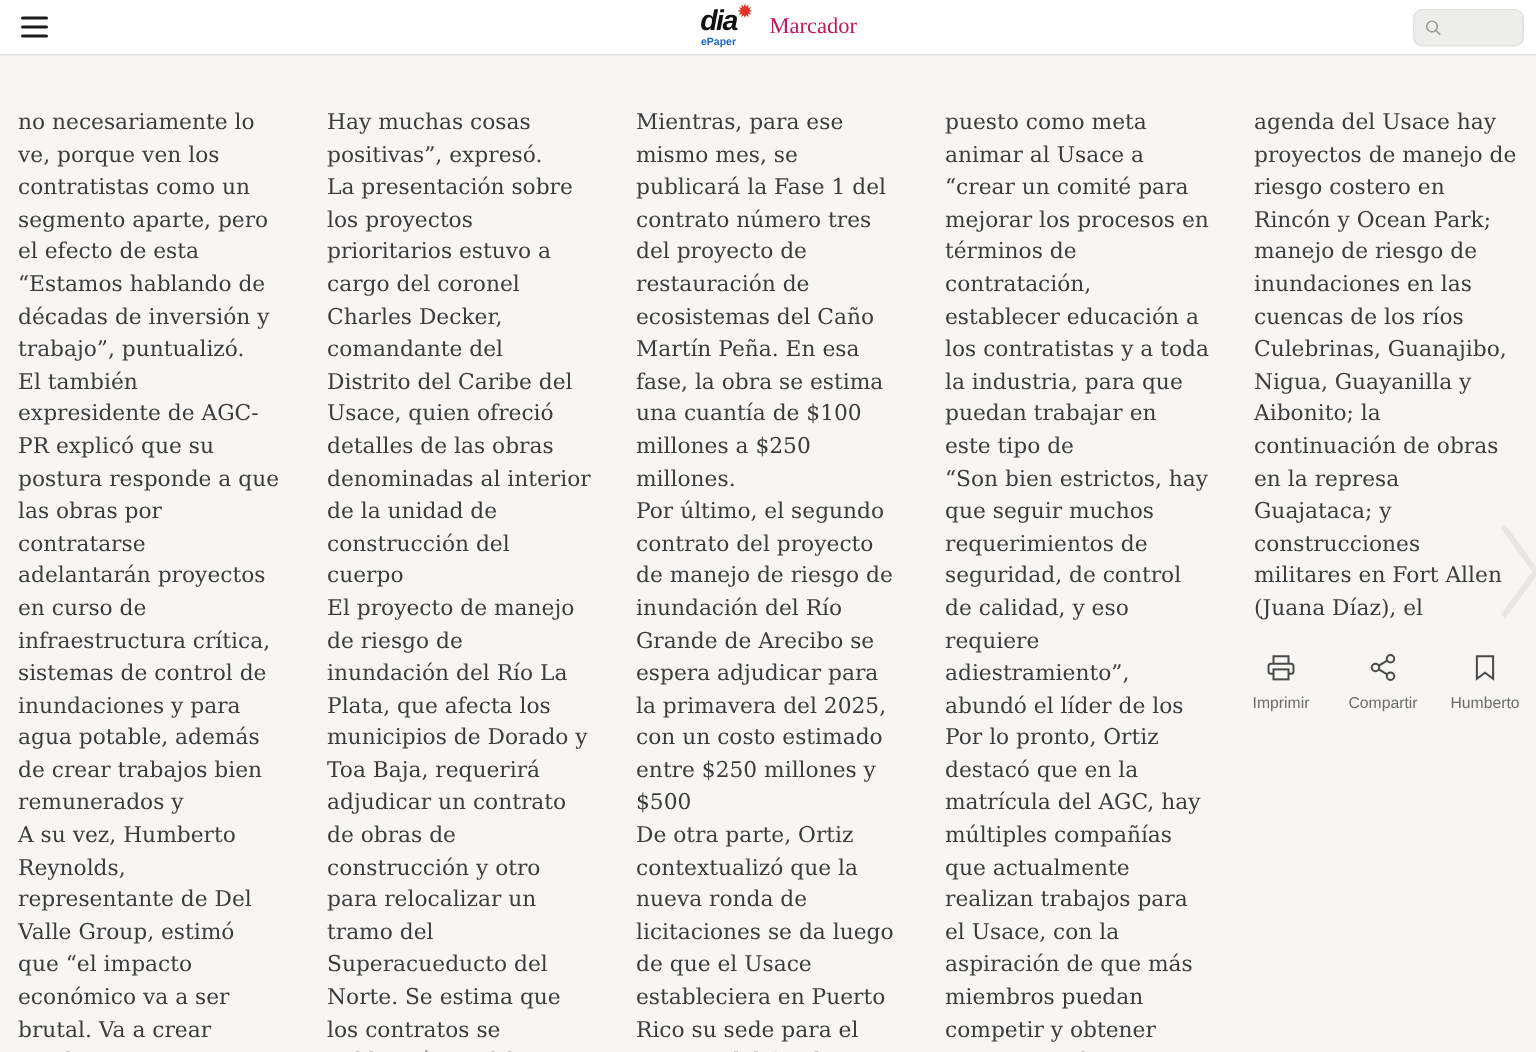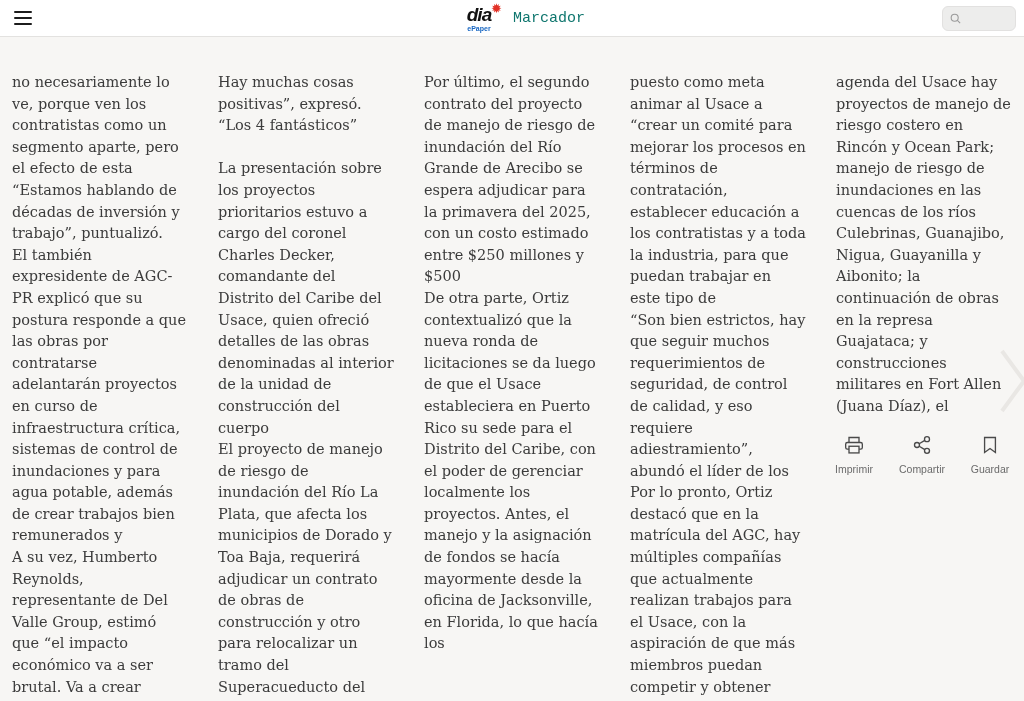--- a/index.html
+++ b/index.html
@@ -28,21 +28,21 @@
   }
   .logo .brand {
     font-family:"Liberation Sans", sans-serif; font-weight:bold; font-style:italic;
     font-size:19px; letter-spacing:-1px; color:#101010; display:block;
   }
   .logo .tagline {
     font-family:"Liberation Sans", sans-serif; font-weight:bold;
     font-size:7px; color:#1766c2; display:block; margin-top:1px;
   }
   .page-title {
-    font-family:Liberation Mono, monospace; font-size:15px; color:#0f766e;
+    font-family:Liberation Serif, serif; font-size:15px; color:#be185d;
     margin-left:12px;
   }
 
   .search-box {
     position:absolute; right:8px; top:6px; width:74px; height:25px;
     background:#ededec; border:1px solid #e2e1e0; border-radius:6px;
     display:flex; align-items:center; padding-left:6px; cursor:text;
   }
   .search-box svg { width:13px; height:13px; stroke:#9a9a9a; fill:none; stroke-width:2; }
 
@@ -114,27 +114,27 @@
   <div class="col">
     <p>no necesariamente lo ve, porque ven los contratistas como un segmento aparte, pero el efecto de esta</p>
     <p>“Estamos hablando de décadas de inversión y trabajo”, puntualizó.</p>
     <p>El también expresidente de AGC-PR explicó que su postura responde a que las obras por contratarse adelantarán proyectos en curso de infraestructura crítica, sistemas de control de inundaciones y para agua potable, además de crear trabajos bien remunerados y</p>
     <p>A su vez, Humberto Reynolds, representante de Del Valle Group, estimó que “el impacto económico va a ser brutal. Va a crear empleos, crea una expectativa real de un futuro de inversión, La gente puede ver si estos proyectos tienen cinco, seis, siete años están debidamente</p>
 
   </div>
 
   <div class="col">
     <p>Hay muchas cosas positivas”, expresó.</p>
-    <p class="gap-below">“Los 4 fantásticos”</p>
     <p>La presentación sobre los proyectos prioritarios estuvo a cargo del coronel Charles Decker, comandante del Distrito del Caribe del Usace, quien ofreció detalles de las obras denominadas al interior de la unidad de construcción del cuerpo</p>
     <p>El proyecto de manejo de riesgo de inundación del Río La Plata, que afecta los municipios de Dorado y Toa Baja, requerirá adjudicar un contrato de obras de construcción y otro para relocalizar un tramo del Superacueducto del Norte. Se estima que los contratos se publicarán en febrero de 2025 y serán de $250</p>
 
   </div>
 
   <div class="col">
+    <p>Mientras, para ese mismo mes, se publicará la Fase 1 del contrato número tres del proyecto de restauración de ecosistemas del Caño Martín Peña. En esa fase, la obra se estima una cuantía de $100 millones a $250 millones.</p>
     <p>Por último, el segundo contrato del proyecto de manejo de riesgo de inundación del Río Grande de Arecibo se espera adjudicar para la primavera del 2025, con un costo estimado entre $250 millones y $500</p>
     <p>De otra parte, Ortiz contextualizó que la nueva ronda de licitaciones se da luego de que el Usace estableciera en Puerto Rico su sede para el Distrito del Caribe, con el poder de gerenciar localmente los proyectos. Antes, el manejo y la asignación de fondos se hacía mayormente desde la oficina de Jacksonville, en Florida, lo que hacía los</p>
 
   </div>
 
   <div class="col">
     <p>puesto como meta animar al Usace a “crear un comité para mejorar los procesos en términos de contratación, establecer educación a los contratistas y a toda la industria, para que puedan trabajar en este tipo de</p>
     <p>“Son bien estrictos, hay que seguir muchos requerimientos de seguridad, de control de calidad, y eso requiere adiestramiento”, abundó el líder de los</p>
     <p>Por lo pronto, Ortiz destacó que en la matrícula del AGC, hay múltiples compañías que actualmente realizan trabajos para el Usace, con la aspiración de que más miembros puedan competir y obtener contratos a futuro.</p>
 
@@ -161,21 +161,21 @@
           <line x1="8.6" y1="10.5" x2="15.4" y2="6.5"></line>
           <line x1="8.6" y1="13.5" x2="15.4" y2="17.5"></line>
         </svg>
         <span class="lbl">Compartir</span>
       </div>
 
       <div class="action">
         <svg viewBox="0 0 24 24">
           <path d="M5.5 3h13v18l-6.5-4.8L5.5 21z"></path>
         </svg>
-        <span class="lbl">Guardar</span>
+        <span class="lbl">Humberto</span>
       </div>
 
       <div class="action">
         <svg class="filled" viewBox="0 0 24 24">
           <circle cx="5" cy="5" r="1.7"></circle>
             <circle cx="12" cy="5" r="1.7"></circle>
             <circle cx="19" cy="5" r="1.7"></circle>
           <circle cx="5" cy="12" r="1.7"></circle>
             <circle cx="12" cy="12" r="1.7"></circle>
             <circle cx="19" cy="12" r="1.7"></circle>

